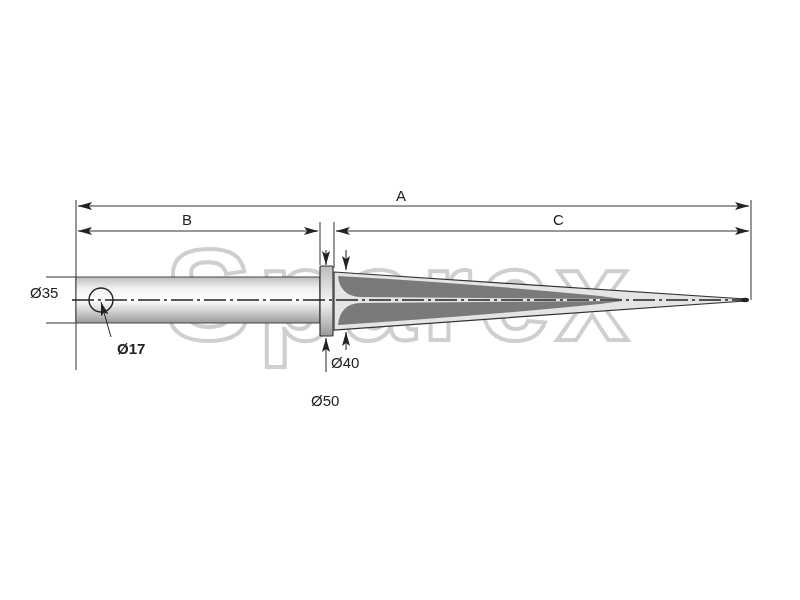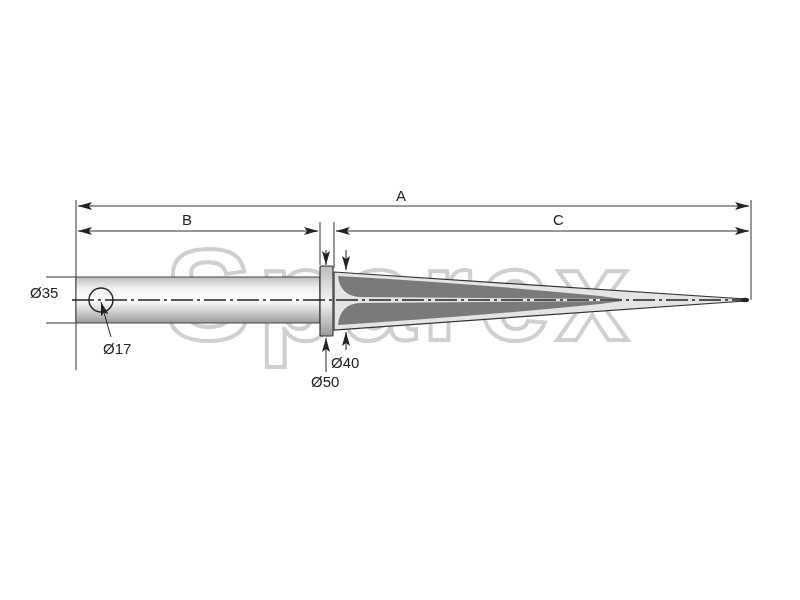--- a/index.html
+++ b/index.html
@@ -72,15 +72,15 @@
   <line x1="326" y1="355" x2="326" y2="372" stroke="#222" stroke-width="1"></line>
 
   <line x1="346" y1="250" x2="346" y2="270" stroke="#222" stroke-width="1" marker-end="url(#arr)"></line>
   <line x1="346" y1="350" x2="346" y2="332" stroke="#222" stroke-width="1" marker-end="url(#arr)"></line>
 </svg>
 
 <div class="lbl" style="left:396px;top:188px;">A</div>
 <div class="lbl" style="left:182px;top:212px;">B</div>
 <div class="lbl" style="left:553px;top:212px;">C</div>
 <div class="lbl" style="left:30px;top:285px;">Ø35</div>
-<div class="lbl" style="left:103px;top:341px;">Ø17</div>
+<div class="lbl" style="left:117px;top:341px;font-weight:bold;">Ø17</div>
 <div class="lbl" style="left:331px;top:355px;">Ø40</div>
-<div class="lbl" style="left:311px;top:374px;">Ø50</div>
+<div class="lbl" style="left:311px;top:393px;">Ø50</div>
 
 </body></html>

